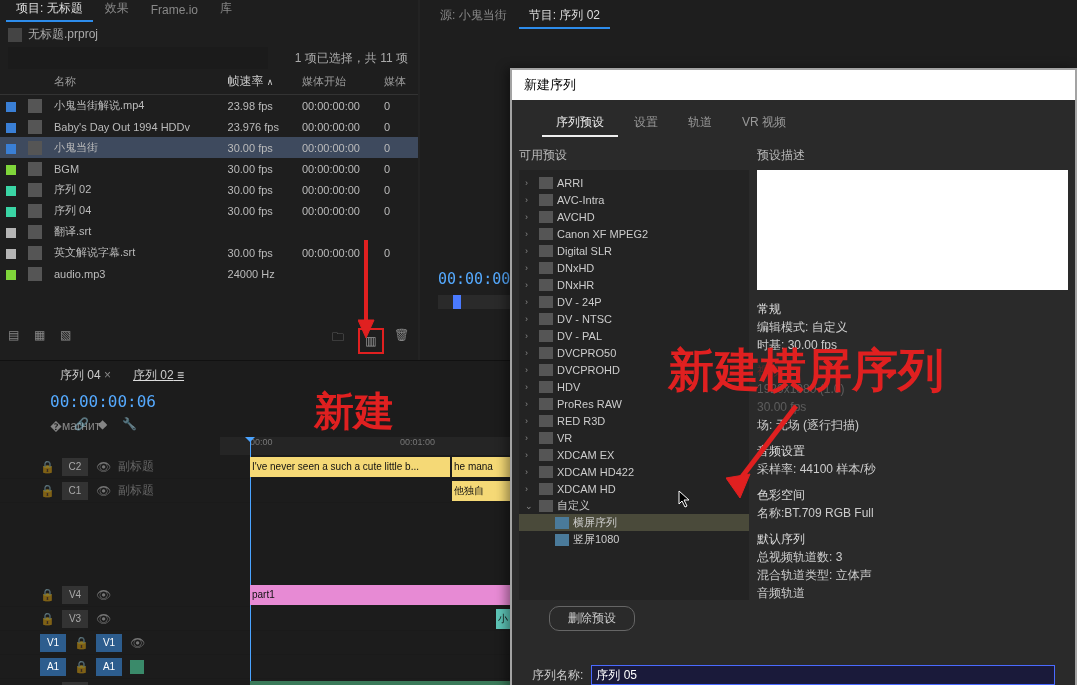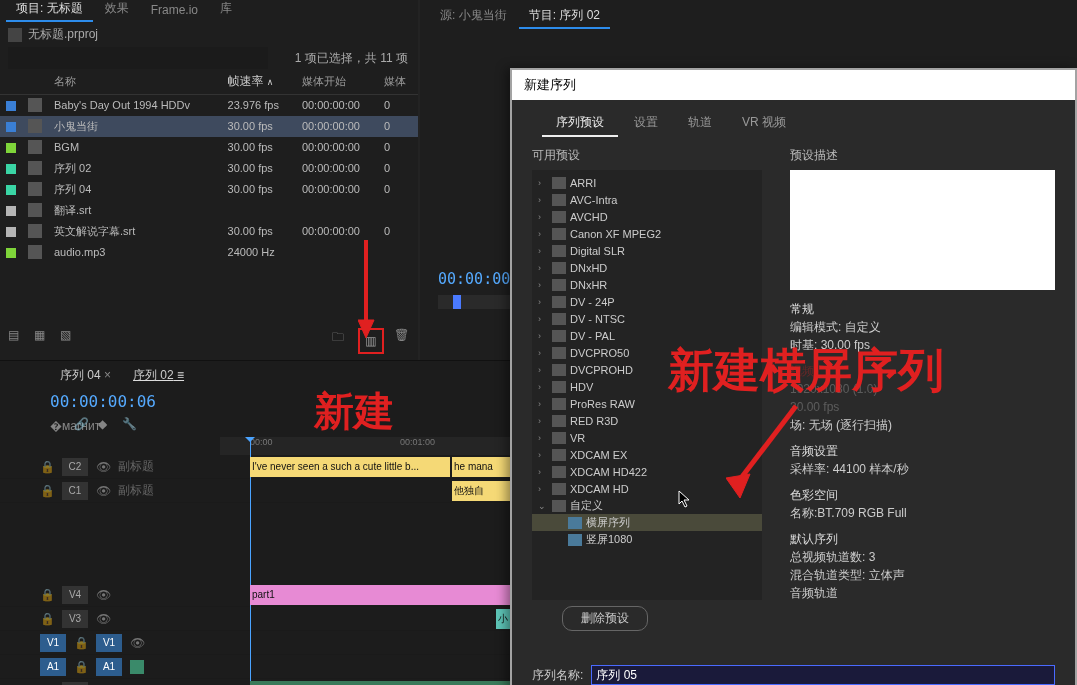--- a/index.html
+++ b/index.html
@@ -48,21 +48,21 @@
 .monitor{position:absolute;left:420px;top:0;width:657px;height:360px;background:#1e1e1e}
 .mon-tabs{display:flex;padding:4px 10px;gap:2px}
 .mon-time{position:absolute;left:18px;top:270px;font-family:monospace;color:#55aaff;font-size:15px}
 .mon-marker{position:absolute;left:18px;top:295px;width:200px;height:14px;background:#2a2a2a}
 .mon-marker-dot{position:absolute;top:0;left:15px;width:8px;height:14px;background:#4a7aff}
 .dialog{position:absolute;left:510px;top:68px;width:567px;height:627px;background:#2a2a2a;border:2px solid #a3a3a3;box-shadow:-4px 0 10px rgba(0,0,0,.4)}
 .dlg-title{background:#fff;color:#000;padding:6px 12px;font-size:13px}
 .dlg-tabs{display:flex;gap:2px;padding:10px 30px 0}
 .dlg-tab{padding:4px 14px;color:#999}
 .dlg-tab.active{color:#eee;border-bottom:2px solid #eee}
-.dlg-body{display:flex;padding:10px 20px;gap:28px;height:520px}
+.dlg-body{display:flex;padding:10px 7px;gap:8px;height:520px}
 .preset-col{width:230px}
 .desc-col{flex:1}
 .col-hdr{color:#bbb;margin-bottom:6px}
 .tree{background:#232323;height:430px;overflow:auto;padding:4px 0}
 .tree-item{display:flex;align-items:center;gap:4px;padding:2px 6px;height:17px;cursor:pointer}
 .tree-item.sel{background:#4a4a3a}
 .tree-arrow{width:10px;color:#888;font-size:9px}
 .tree-ico{width:14px;height:12px;background:#555}
 .tree-lbl{color:#ccc;font-size:11px}
 .tree-item.indent1{padding-left:22px}
@@ -101,20 +101,28 @@
       <th>名称</th>
       <th><span>帧速率</span> <span style="font-size:9px">∧</span></th>
       <th>媒体开始</th>
       <th>媒体</th>
     </tr>
     </tbody>
       <tbody id="proj-rows">
         <tr class="row">
           <td><span class="color-chip" style="background:#3a7fd5"></span></td>
           <td><span class="icon-chip" style="background:#555"></span></td>
+          <td>小鬼当街解说.mp4</td>
+          <td>23.98 fps</td>
+          <td>00:00:00:00</td>
+          <td>0</td>
+        </tr>
+        <tr class="row">
+          <td><span class="color-chip" style="background:#3a7fd5"></span></td>
+          <td><span class="icon-chip" style="background:#555"></span></td>
           <td>Baby's Day Out 1994 HDDv</td>
           <td>23.976 fps</td>
           <td>00:00:00:00</td>
           <td>0</td>
         </tr>
         <tr class="row sel">
           <td><span class="color-chip" style="background:#3a7fd5"></span></td>
           <td><span class="icon-chip" style="background:#555"></span></td>
           <td>小鬼当街</td>
           <td>30.00 fps</td>

